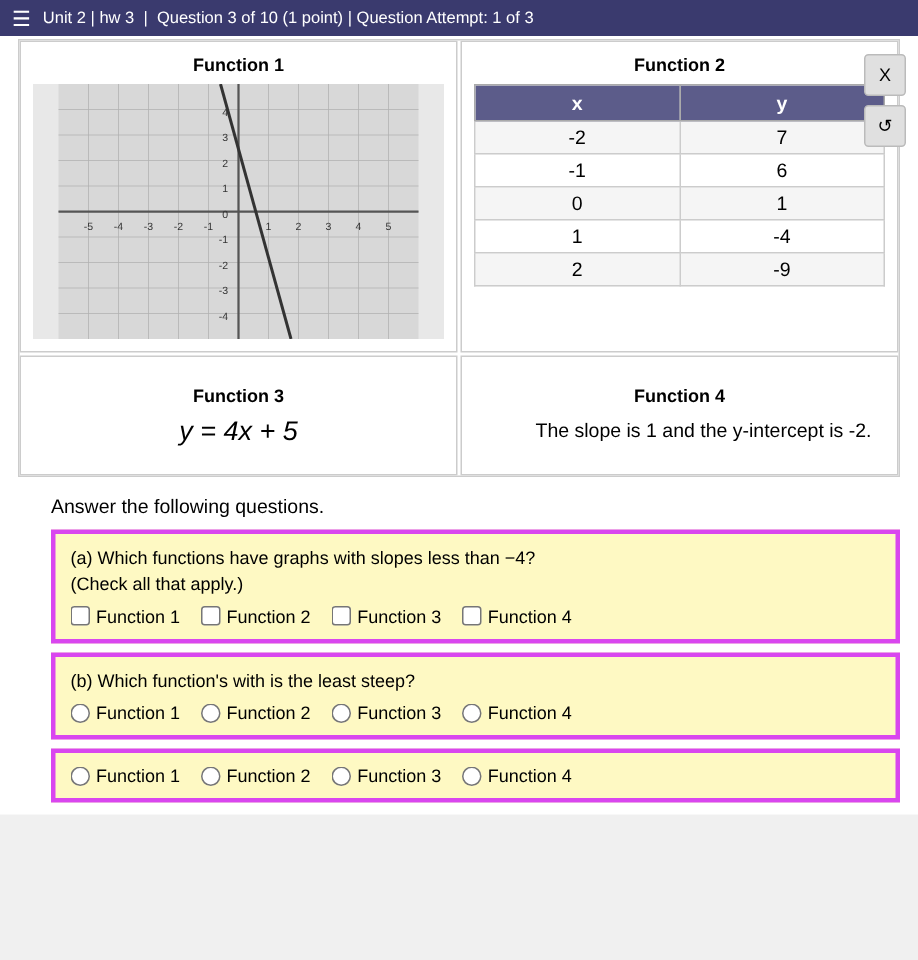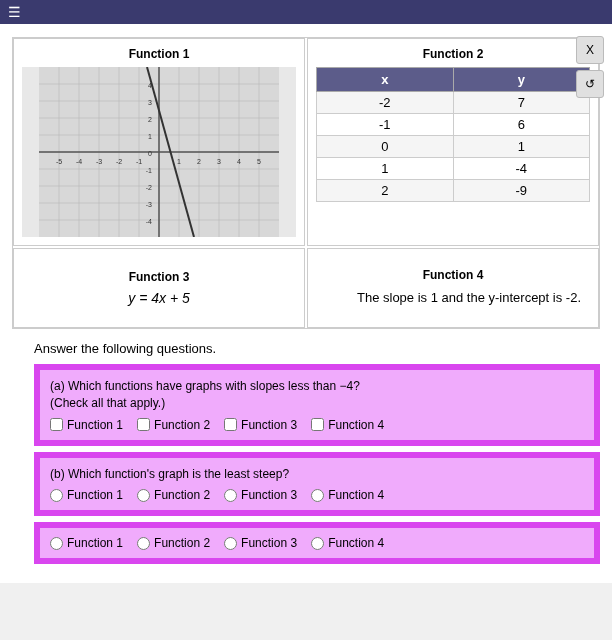--- a/index.html
+++ b/index.html
@@ -22,21 +22,21 @@
     }
 
     .hamburger {
       font-size: 14px;
       cursor: pointer;
     }
 
     .main-content {
       background: white;
       margin: 0;
-      padding: 13px 12px;
+      padding: 2px 12px;
     }
 
     .functions-grid {
       display: grid;
       grid-template-columns: 1fr 1fr;
       grid-template-rows: auto auto;
       gap: 2px;
       border: 1px solid #ccc;
       margin-bottom: 12px;
     }
@@ -100,21 +100,21 @@
       padding: 8px 10px;
       background: white;
       display: flex;
       flex-direction: column;
       align-items: center;
       justify-content: center;
       min-height: 80px;
     }
 
     .func-equation {
-      font-size: 14px;
+      font-size: 18px;
       font-style: italic;
       text-align: center;
     }
 
     .func-description {
       font-size: 13px;
       text-align: left;
       line-height: 1.5;
       margin-left: 32px;
     }
@@ -126,24 +126,24 @@
       margin-left: 22px;
     }
 
     .answer-section > p {
       font-size: 13px;
       margin-bottom: 8px;
       font-weight: normal;
     }
 
     .question-block {
-      border: 6px solid #d946ef;
+      border: 3px solid #d946ef;
       margin-bottom: 6px;
       padding: 8px 10px;
-      background: #f0abfc;
+      background: #fef9c3;
     }
 
     .question-text {
       font-size: 12px;
       margin-bottom: 6px;
       line-height: 1.4;
     }
 
     .options-row {
       display: flex;
@@ -206,20 +206,25 @@
       position: relative;
     }
   </style>
 </head>
 <body>
 
 <div class="wrapper">
 
   <div class="top-bar">
     <span class="hamburger">☰</span>
+    <span>
+      <span>Unit 2 | hw 3</span>
+      &nbsp;|&nbsp;
+      <span>Question 3 of 10 (1 point) | Question Attempt: 1 of 3</span>
+    </span>
   </div>
 
   <div class="main-content">
 
     <div class="functions-grid">
 
       <div class="function-cell">
         <div class="function-title">Function 1</div>
         <div class="graph-container">
           <svg class="graph-svg" viewBox="0 0 240 170">
@@ -343,21 +348,21 @@
             <input type="checkbox" style=""> Function 3
           </label>
           <label class="option-item">
             <input type="checkbox" style=""> Function 4
           </label>
         </div>
       </div>
 
       <div class="question-block">
         <div class="question-text">
-          (b) Which function's graph is the least steep?
+          (b) Which function's with is the least steep?
         </div>
         <div class="options-row">
           <label class="option-item">
             <input type="radio" name="qb" style=""> Function 1
           </label>
           <label class="option-item">
             <input type="radio" name="qb" style=""> Function 2
           </label>
           <label class="option-item">
             <input type="radio" name="qb" style=""> Function 3

